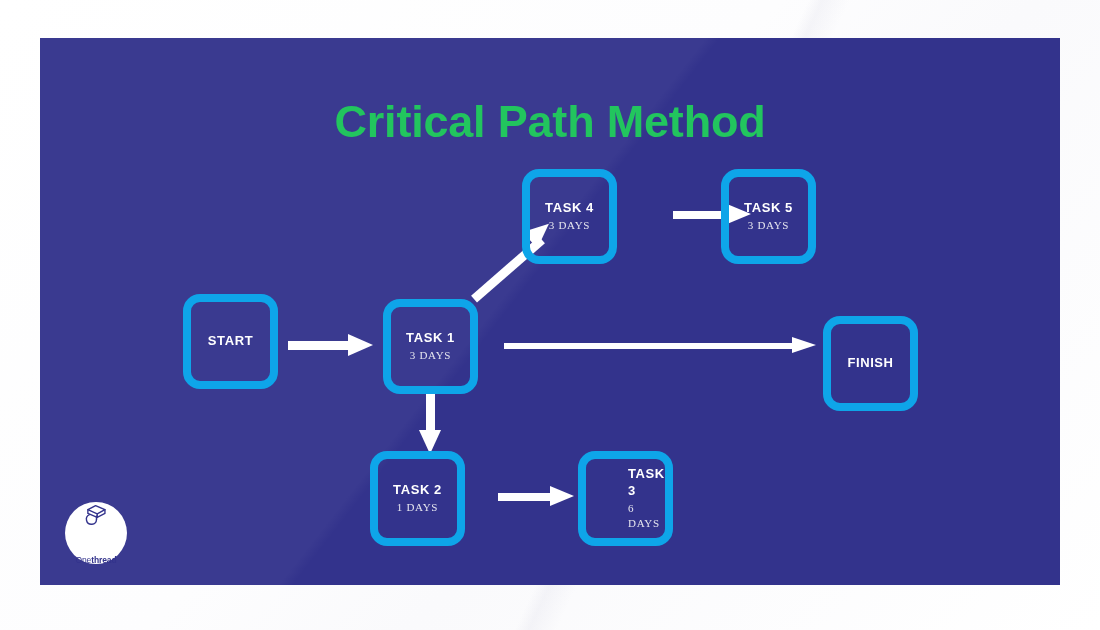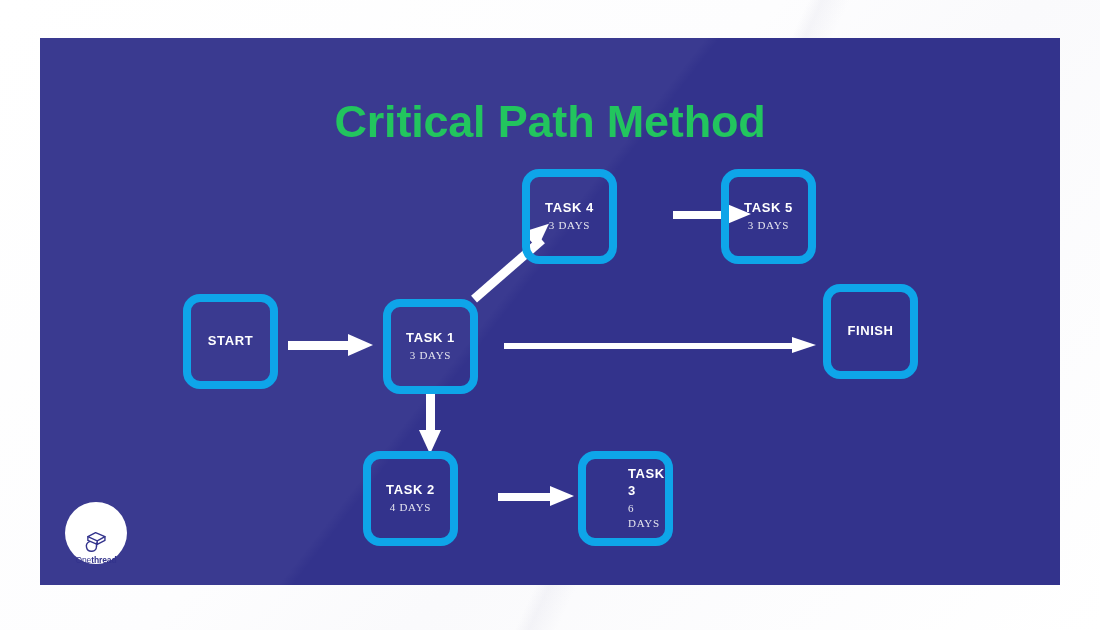--- a/index.html
+++ b/index.html
@@ -66,22 +66,22 @@
     letter-spacing:0.7px;
     line-height:1.35;
     margin-top:2px;
     font-family:Liberation Serif, serif;
   }
 
   .n-start { left:143px; top:256px; }
   .n-task1 { left:343px; top:261px; }
   .n-task4 { left:482px; top:131px; }
   .n-task5 { left:681px; top:131px; }
-  .n-finish{ left:783px; top:246px; }
-  .n-task2 { left:323px; top:413px; }
+  .n-finish{ left:783px; top:278px; }
+  .n-task2 { left:330px; top:413px; }
   .n-task3 { left:538px; top:413px;padding-left:42px; }
 
   
   .arrow{position:absolute;}
   .arrow .shaft{position:absolute;background:#ffffff;}
   .arrow .head{position:absolute;width:0;height:0;}
 
   
   .a-start-t1{left:248px;top:296px;width:87px;height:23px;}
   .a-start-t1 .shaft{left:0;top:7px;width:62px;height:9px;}
@@ -119,21 +119,21 @@
     border-left:25px solid #ffffff;
     transform:rotate(-41deg);transform-origin:50% 50%;
   }
 
   
   .logo-badge{
     position:absolute;left:25px;top:464px;
     width:62px;height:62px;border-radius:50%;
     background:#ffffff;
     display:flex;flex-direction:column;
-    align-items:center;justify-content:flex-end;
+    align-items:center;justify-content:space-between;
   }
   .logo-mark{width:26px;height:26px;display:block;margin-bottom:1px;}
   .logo-text{
     font-size:8.5px;color:#33338c;letter-spacing:-0.1px;line-height:1;
     white-space:nowrap;
   }
   .logo-text b{font-weight:bold;}
 </style>
 </head>
 <body>
@@ -193,21 +193,21 @@
     <span class="node-label">TASK 5</span>
     <span class="node-sub">3 DAYS</span>
   </div>
 
   <div class="node n-finish">
     <span class="node-label">FINISH</span>
   </div>
 
   <div class="node n-task2">
     <span class="node-label">TASK 2</span>
-    <span class="node-sub">4 DAYS</span>
+    <span class="node-sub">1 DAYS</span>
   </div>
 
   <div class="node n-task3">
     <span class="node-label">TASK 3</span>
     <span class="node-sub">6 DAYS</span>
   </div>
 
   <div class="logo-badge">
     <svg class="logo-mark" viewBox="0 0 32 32">
       <g fill="none" stroke="#33338c" stroke-width="1.7" stroke-linejoin="round" stroke-linecap="round">

